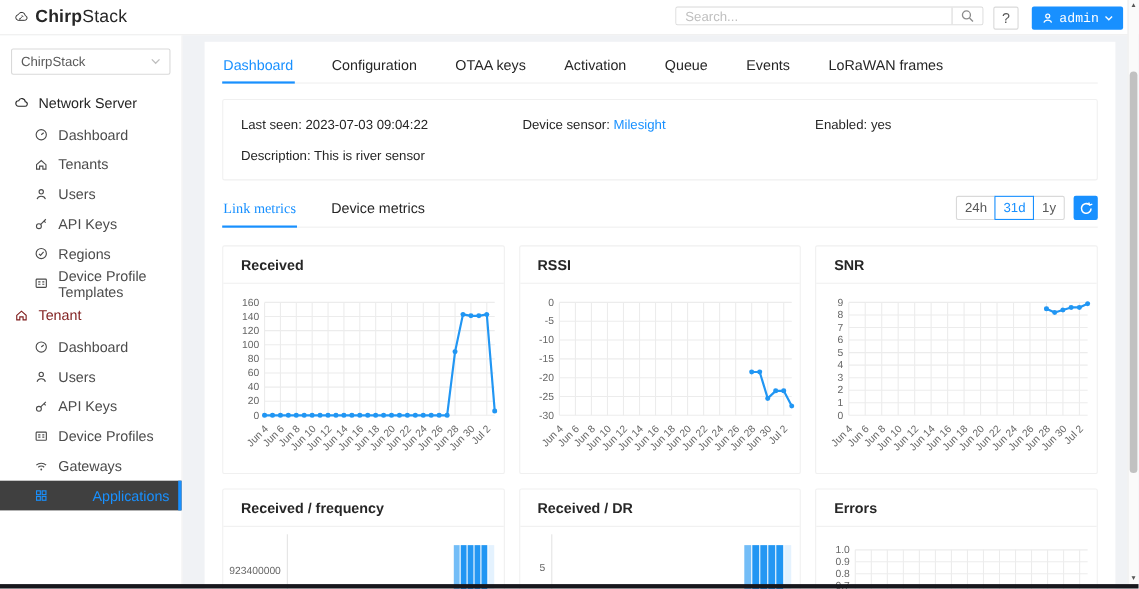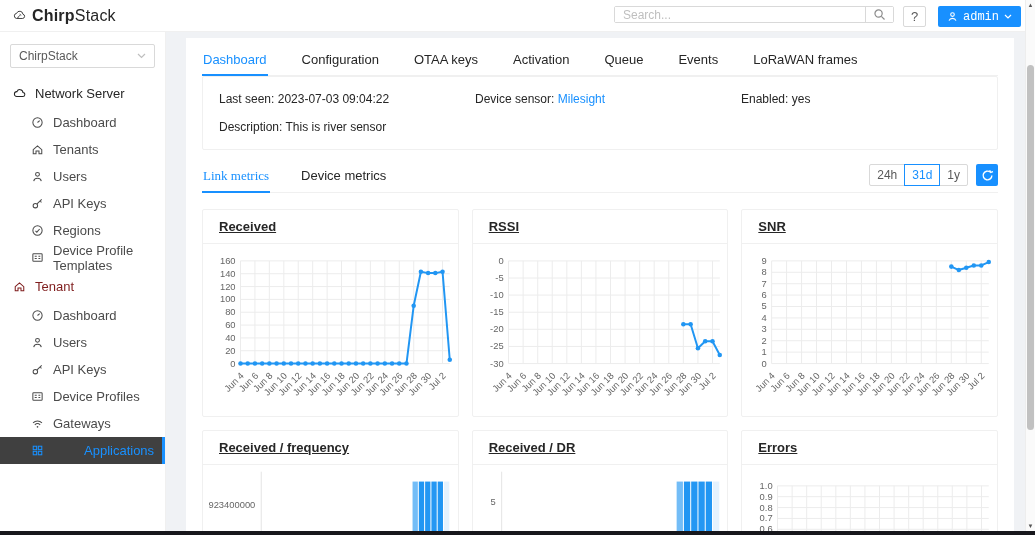--- a/index.html
+++ b/index.html
@@ -46,21 +46,21 @@
   .main-bg { position:absolute; left:166px; top:32px; right:10px; bottom:4px; background:#f0f2f5; }
   .panel { position:absolute; left:186px; top:38px; width:828px; height:600px; background:#fff;
            padding:0 16px; }
 
   .dev-tabs { display:flex; gap:33px; border-bottom:1px solid #f0f0f0; padding-top:9px; height:38px; }
   .dev-tab { font-size:13px; color:#262626; padding:5px 1px 10px 1px; cursor:pointer; position:relative; }
   .dev-tab.active { color:#1890ff; }
   .dev-tab.active::after { content:""; position:absolute; left:0; right:0; bottom:-1px; height:2px;
                            background:#1890ff; }
 
-  .info-card { border:1px solid #f0f0f0; border-radius:2px; padding:15px 16px;
+  .info-card { margin-top:14px; border:1px solid #f0f0f0; border-radius:2px; padding:15px 16px;
                font-size:12px; }
   .info-row1 { display:grid; grid-template-columns:256px 266px 1fr; }
   .info-row2 { margin-top:14px; }
   .info-label { color:#262626; }
   .info-val { color:#262626; }
   .link { color:#1890ff; cursor:pointer; }
 
   .metrics-bar { margin-top:16px; border-bottom:1px solid #f0f0f0; height:27px; position:relative;
                  display:flex; gap:30px; }
   .m-tab { font-size:13px; padding:2px 1px 9px 1px; cursor:pointer; position:relative; color:#262626; }
@@ -70,21 +70,21 @@
   .range-wrap { position:absolute; right:0; top:-2px; display:flex; align-items:center; gap:8px; }
   .range-group { display:flex;border-radius:11px; }
   .range-btn { height:22px; padding:0 7px; font-size:12px; color:#595959; background:#fff;
                border:1px solid #d9d9d9; display:flex; align-items:center; margin-left:-1px; }
   .range-btn:first-child { border-radius:2px 0 0 2px; margin-left:0; }
   .range-btn:last-child { border-radius:0 2px 2px 0; }
   .range-btn.sel { color:#1890ff; border-color:#1890ff; z-index:2; }
   .refresh-btn { width:22px; height:22px; background:#1890ff; border:0; border-radius:2px;
                  display:flex; align-items:center; justify-content:center; }
 
-  .chart-grid { margin-top:16px; display:grid; grid-template-columns:repeat(3,1fr); gap:13px;text-decoration:underline; }
+  .chart-grid { margin-top:16px; display:grid; grid-template-columns:repeat(3,1fr); gap:13px; }
   .chart-card { border:1px solid #f0f0f0; border-radius:2px; background:#fff; }
   .chart-card .c-hdr { padding:9px 16px; font-size:13px; font-weight:700; color:#262626;
                        border-bottom:1px solid #f0f0f0; }
   .chart-card svg { display:block; width:100%; }
 
   
   .vscroll { position:absolute; right:0; top:0; width:10px; bottom:4px; background:#fafafa;
              border-left:1px solid #ededed; z-index:40; }
   .vscroll .arr { position:absolute; left:0; width:9px; text-align:center; font-size:6px; color:#555; }
   .vscroll .thumb { position:absolute; left:1px; width:7px; top:65px; height:365px; background:#c1c1c1;

